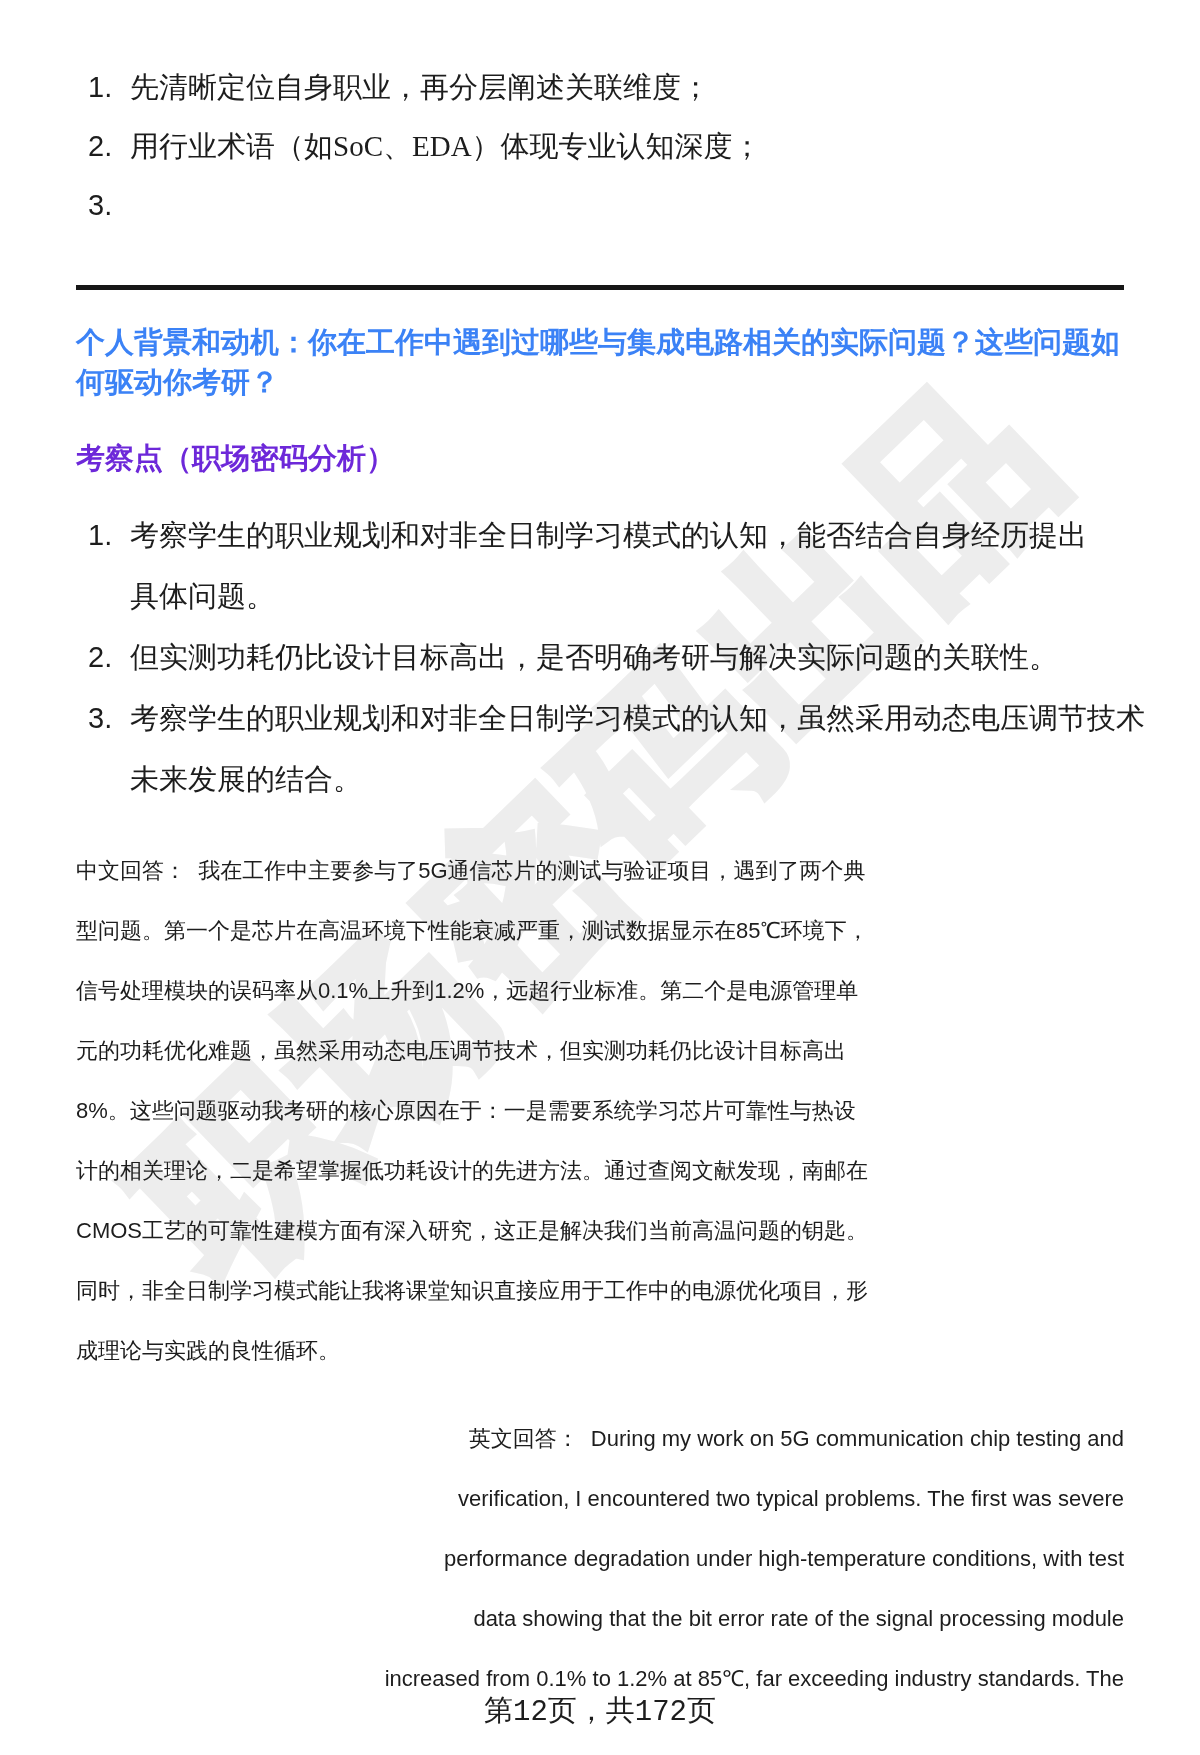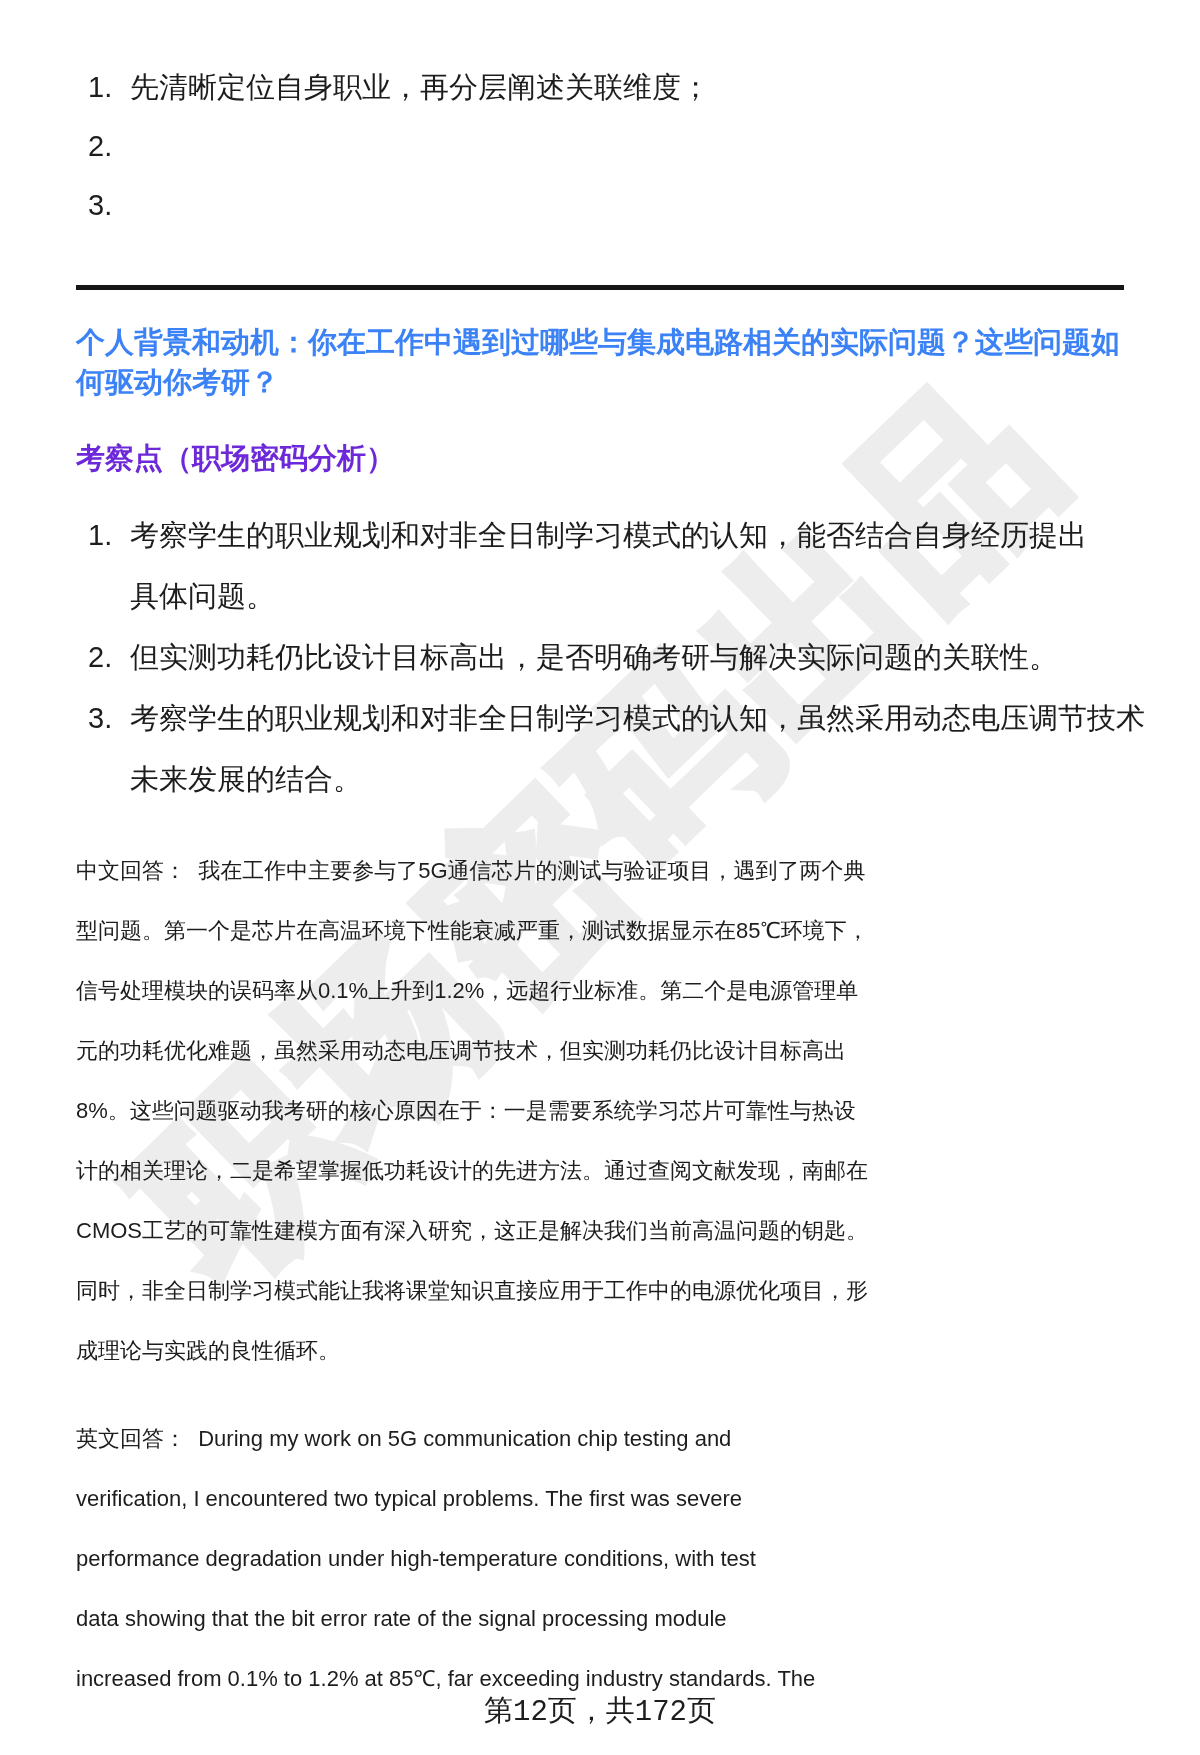--- a/index.html
+++ b/index.html
@@ -54,21 +54,21 @@
     line-height: 40px;
     font-weight: 700;
     white-space: pre;
   }
   .para {
     margin: 31px 0 0 0;
     font-size: 22px;
     line-height: 60px;
     white-space: pre;
   }
-  .para.en { margin-top: 28px; }
+  .para.en { margin-top: 28px; text-align: right; }
   .footer {
     margin-top: -16px;
     text-align: center;
     font-size: 29px;
     line-height: 40px;
     font-family: Liberation Mono, monospace;
   }
 </style>
 </head>
 <body>
@@ -77,20 +77,21 @@
 
 <main class="content">
 
   <ol class="list top-list">
     <li>
       <span class="li-num">1.</span>
       <span class="li-text">先清晰定位自身职业，再分层阐述关联维度；</span>
     </li>
     <li>
       <span class="li-num">2.</span>
+      <span class="li-text">用行业术语（如SoC、EDA）体现专业认知深度；</span>
     </li>
     <li>
       <span class="li-num">3.</span>
     </li>
   </ol>
 
   <hr class="divider">
 
   <h2 class="heading red" style="color: #3b82f6;">个人背景和动机：你在工作中遇到过哪些与集成电路相关的实际问题？这些问题如
 何驱动你考研？</h2>

